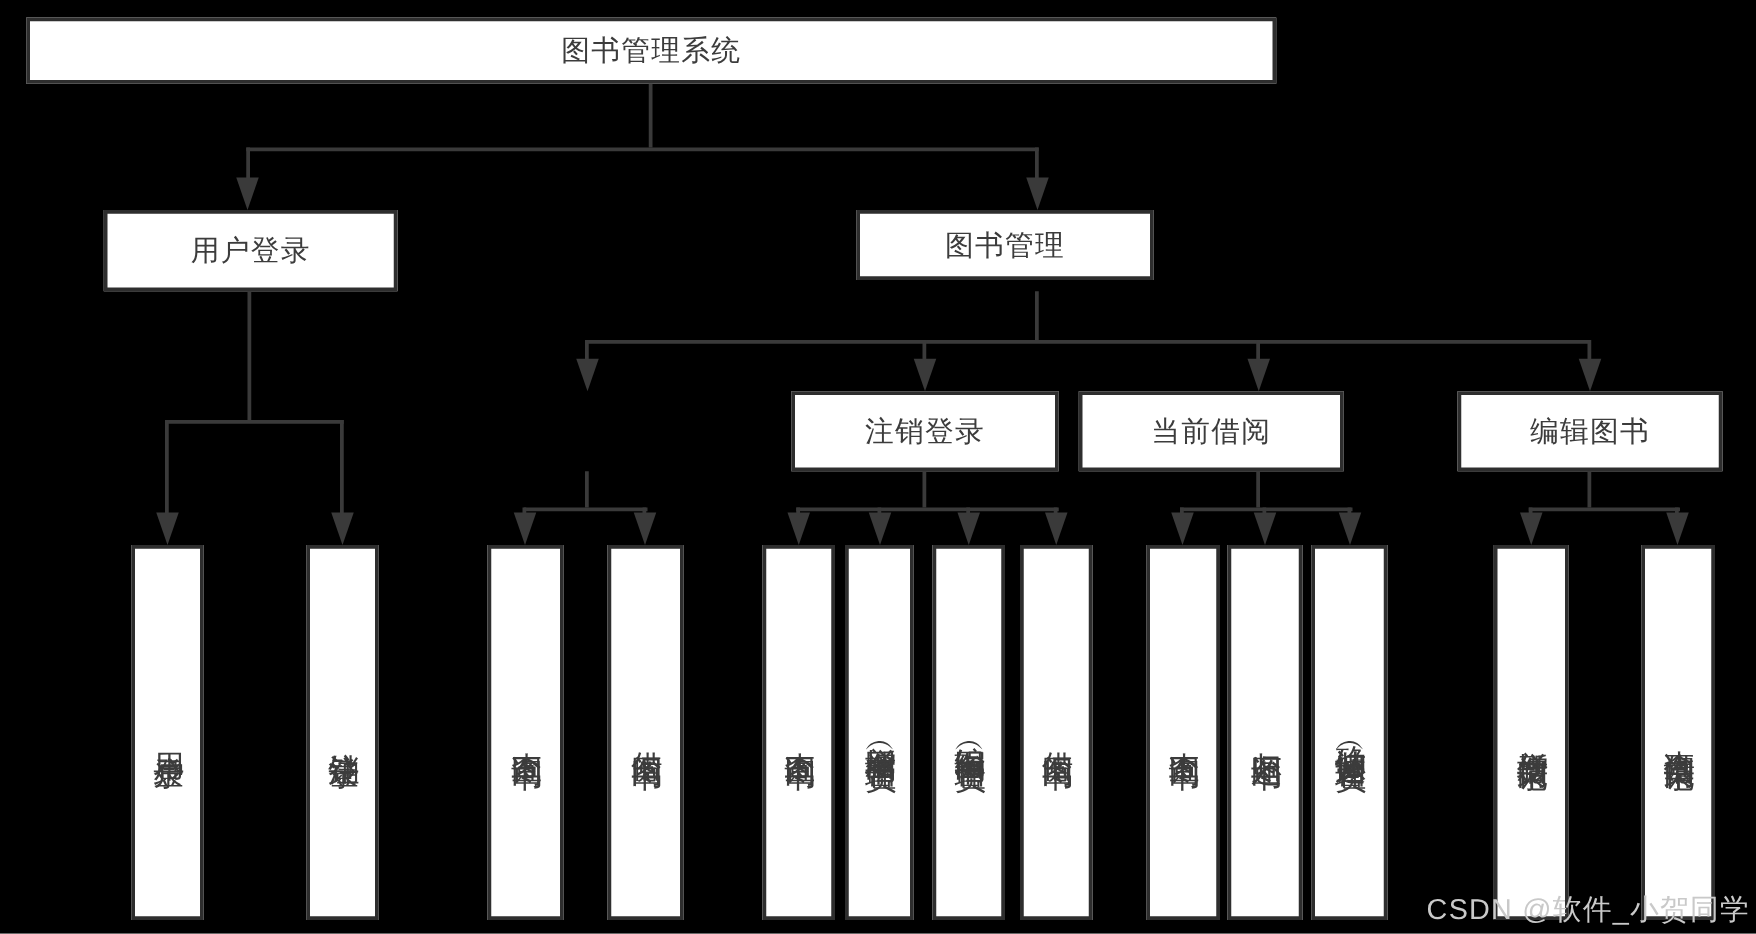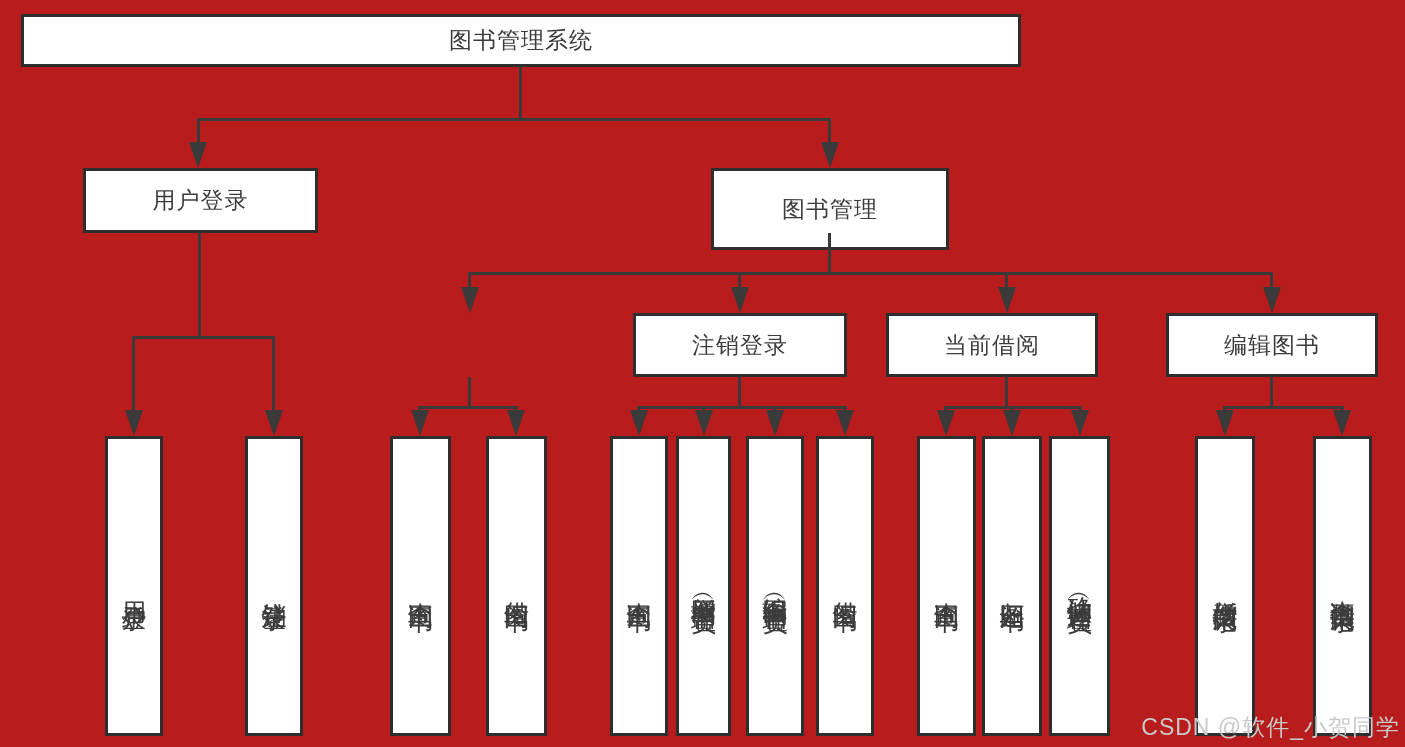--- a/index.html
+++ b/index.html
@@ -1,19 +1,19 @@
 <!DOCTYPE html>
 <html><head>
 <meta charset="utf-8">
 <style>
   html,body{margin:0;padding:0;background:#ffffff;}
   #stage{
     position:relative;
     width:1405px;height:747px;
-    background:#b91c1c;
+    background:#000000;
     font-family:"Liberation Sans","DejaVu Sans",sans-serif;
     color:#3c3c3c;
     overflow:hidden;
   }
   .box{
     position:absolute;
     box-sizing:border-box;
     border:3px solid #2e2e2e;
     background:#ffffff;
     display:flex;
@@ -51,28 +51,28 @@
 
 <div id="stage">
 
   <div class="box h" style="left:21px;top:14px;width:1000px;height:53px">
     <span>图书管理系统</span>
   </div>
 
   <div class="box h" style="left:83px;top:168px;width:235px;height:65px">
     <span>用户登录</span>
   </div>
-  <div class="box h" style="left:711px;top:168px;width:238px;height:82px">
+  <div class="box h" style="left:685px;top:168px;width:238px;height:56px">
     <span>图书管理</span>
   </div>
 
   <div class="box h" style="left:633px;top:313px;width:214px;height:64px">
     <span>注销登录</span>
   </div>
-  <div class="box h" style="left:886px;top:313px;width:212px;height:64px">
+  <div class="box h" style="left:863px;top:313px;width:212px;height:64px">
     <span>当前借阅</span>
   </div>
   <div class="box h" style="left:1166px;top:313px;width:212px;height:64px">
     <span>编辑图书</span>
   </div>
 
   <div class="box v" style="left:105px;top:436px;width:58px;height:300px">
     <span>用户登录</span>
   </div>
   <div class="box v" style="left:245px;top:436px;width:58px;height:300px">

